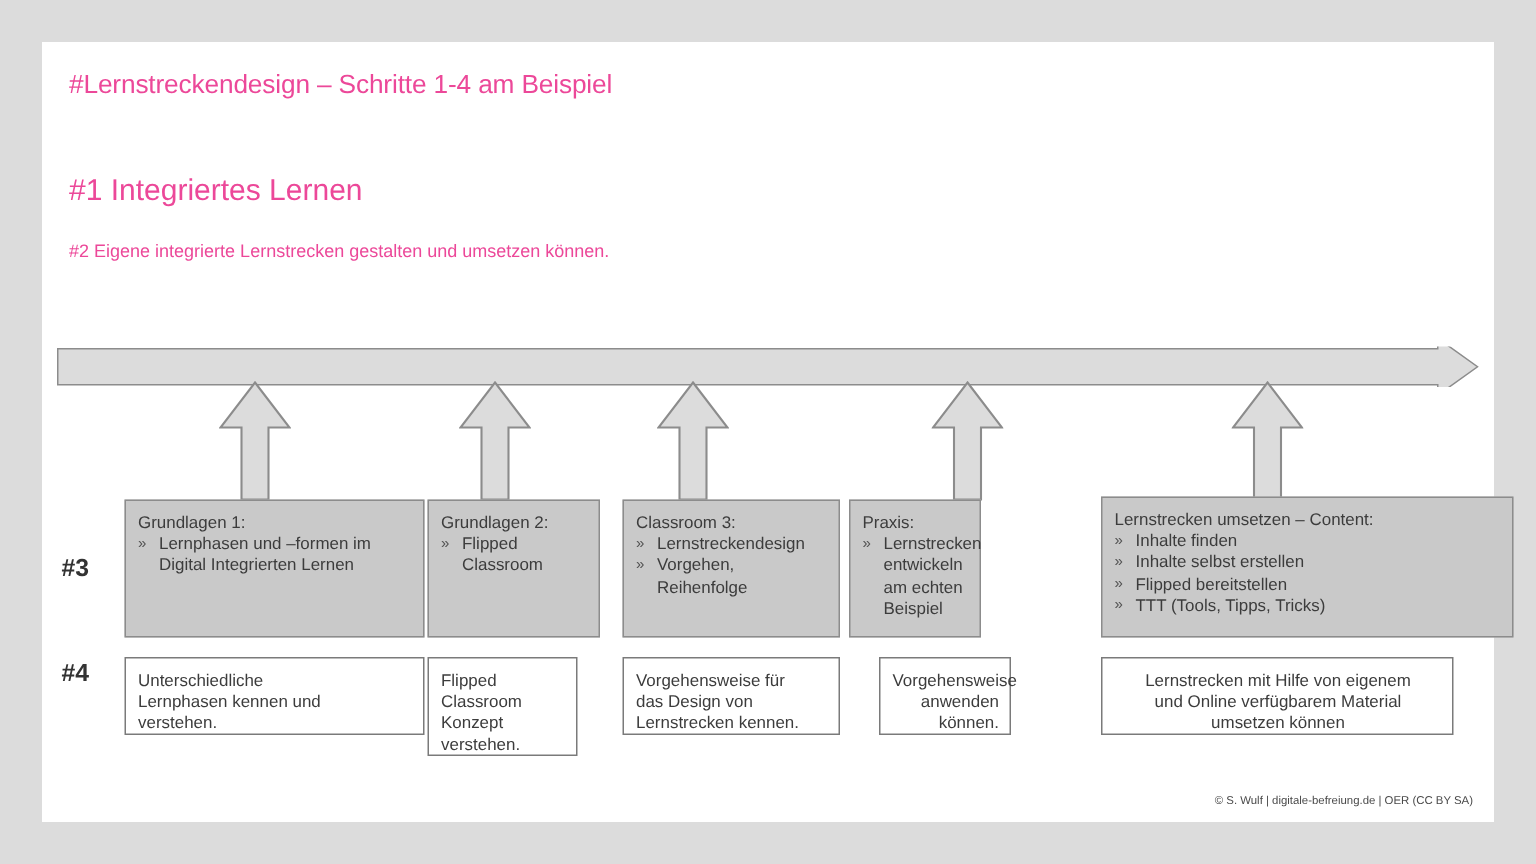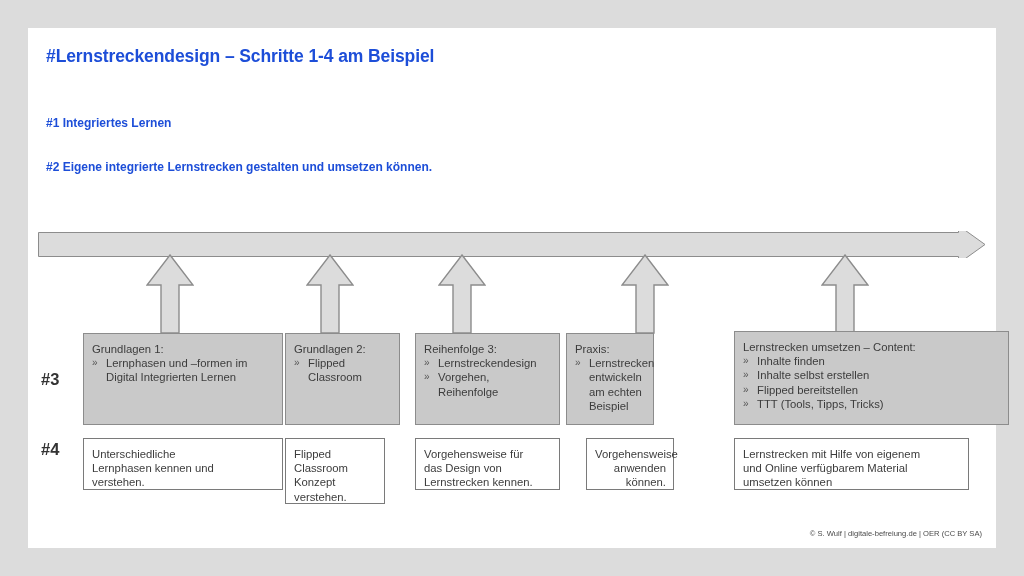--- a/index.html
+++ b/index.html
@@ -18,26 +18,26 @@
     left: 28px;
     top: 28px;
     width: 968px;
     height: 520px;
     background: #ffffff;
   }
 
   
   .heading {
     position: absolute;
-    color: #1d4ed8;
-    font-weight: bold;
+    color: #ec4899;
+    font-weight: normal;
     white-space: nowrap;
   }
   #title      { left: 18px; top: 18px;  font-size: 17.5px; letter-spacing: -0.1px; }
-  #subtitle-1 { left: 18px; top: 88px;  font-size: 12px; }
+  #subtitle-1 { left: 18px; top: 88px;  font-size: 20px; }
   #subtitle-2 { left: 18px; top: 132px; font-size: 12px; }
 
   
   #timeline {
     position: absolute;
     left: 10px;
     top: 203px;
     width: 948px;
     height: 27px;
   }
@@ -154,21 +154,21 @@
   </div>
 
   <div class="box box-grey" style="left:257px; top:305px; width:115px; height:92px;">
     <span class="box-title">Grundlagen 2:</span>
     <ul class="bullets">
       <li><span class="bullet-mark">»</span><span>Flipped Classroom</span></li>
     </ul>
   </div>
 
   <div class="box box-grey" style="left:387px; top:305px; width:145px; height:92px;">
-    <span class="box-title">Reihenfolge 3:</span>
+    <span class="box-title">Classroom 3:</span>
     <ul class="bullets">
       <li><span class="bullet-mark">»</span><span>Lernstreckendesign</span></li>
       <li><span class="bullet-mark">»</span><span>Vorgehen, Reihenfolge</span></li>
     </ul>
   </div>
 
   <div class="box box-grey" style="left:538px; top:305px; width:88px; height:92px;">
     <span class="box-title">Praxis:</span>
     <ul class="bullets">
       <li><span class="bullet-mark">»</span><span>Lernstrecken entwickeln am echten Beispiel</span></li>
@@ -195,19 +195,19 @@
 verstehen.</div>
 
   <div class="box box-white plain-lines" style="left:387px; top:410px; width:145px; height:52px;">Vorgehensweise für
 das Design von
 Lernstrecken kennen.</div>
 
   <div class="box box-white plain-lines" style="left:558px; top:410px; width:88px; height:52px;text-align:right;">Vorgehensweise
 anwenden
 können.</div>
 
-  <div class="box box-white plain-lines" style="left:706px; top:410px; width:235px; height:52px;">Lernstrecken mit Hilfe von eigenem
+  <div class="box box-white plain-lines" style="left:706px; top:410px; width:235px; height:52px;text-align:center;">Lernstrecken mit Hilfe von eigenem
 und Online verfügbarem Material
 umsetzen können</div>
 
   <div id="footer">© S. Wulf | digitale-befreiung.de | OER (CC BY SA)</div>
 
 </div>
 
 </body></html>

